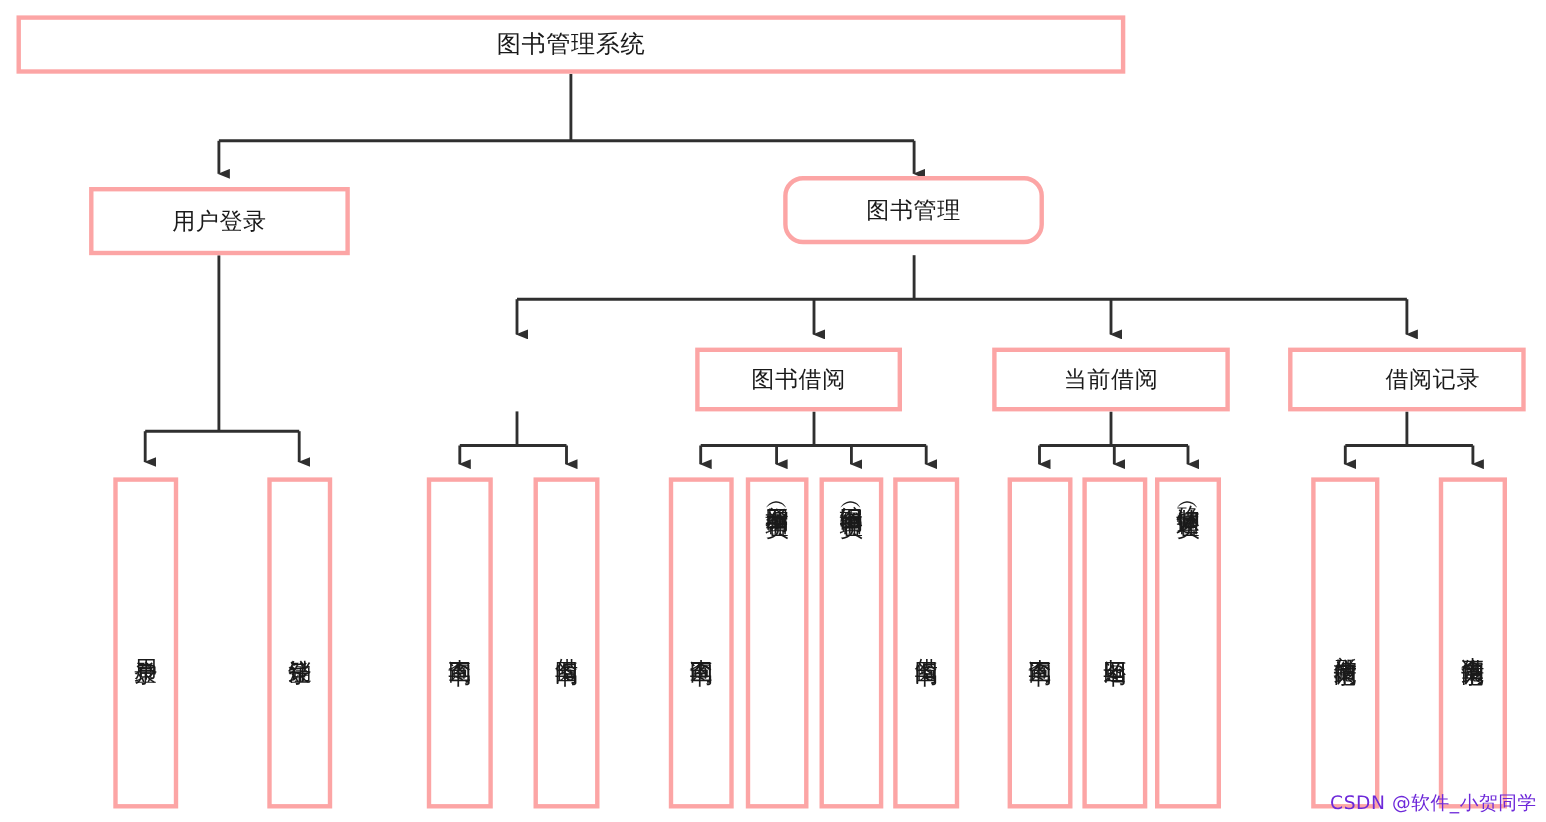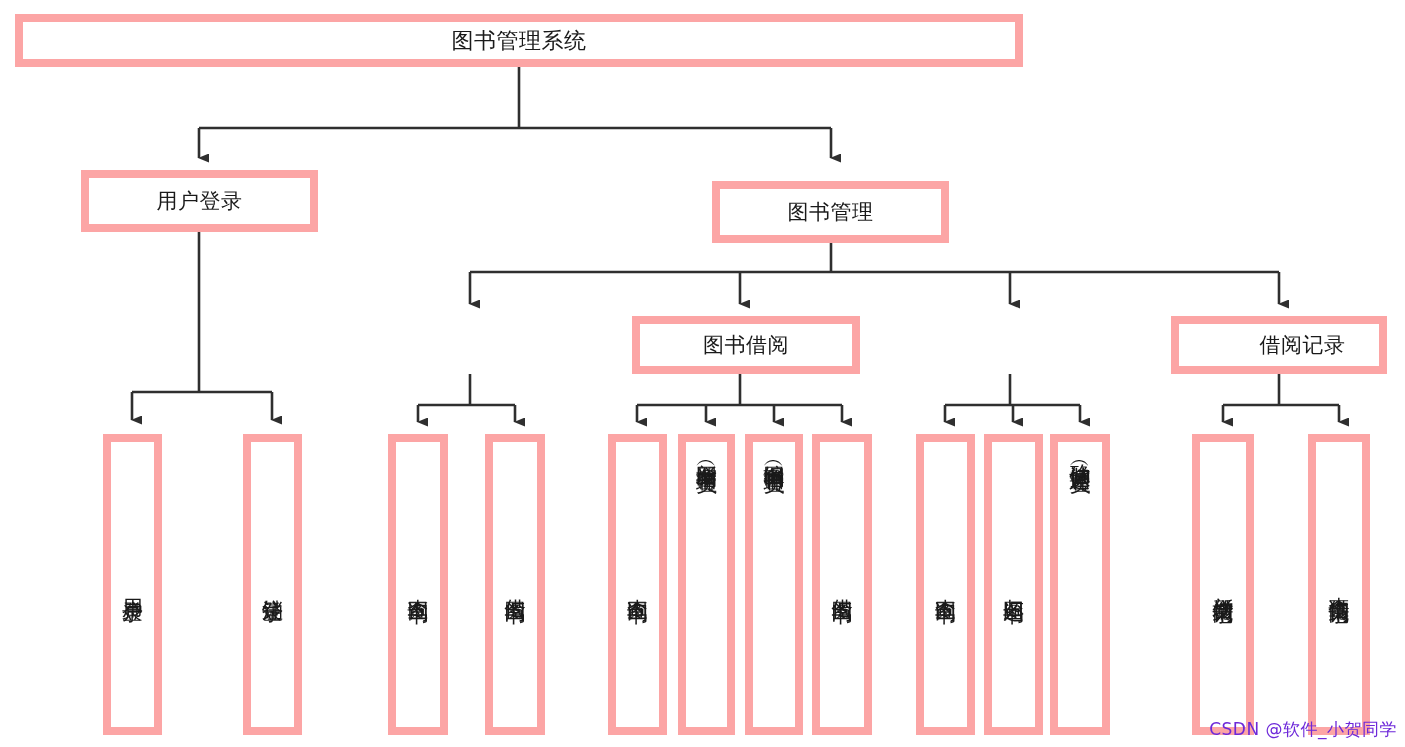--- a/index.html
+++ b/index.html
@@ -23,21 +23,21 @@
     left: 0;
     top: 0;
     width: 1405px;
     height: 747px;
     pointer-events: none;
   }
   .node {
     position: absolute;
     box-sizing: border-box;
     background: #ffffff;
-    border: 8px solid #fca5a5;
+    border: 4px solid #fca5a5;
     display: flex;
     align-items: center;
     justify-content: center;
     color: #1a1a1a;
   }
   .node-label {
     display: block;
     text-align: center;
     line-height: 1.18;
     letter-spacing: 0.5px;
@@ -137,29 +137,32 @@
   </svg>
 
   <div class="node root horizontal" style="left:15px; top:14px; width:1008px; height:53px;">
     <span class="node-label">图书管理系统</span>
   </div>
 
   <div class="node horizontal" style="left:81px; top:170px; width:237px; height:62px;">
     <span class="node-label">用户登录</span>
   </div>
 
-  <div class="node horizontal" style="left:712px; top:181px; width:237px; height:62px;">
+  <div class="node horizontal" style="left:712px; top:160px; width:237px; height:62px;border-radius:18px;">
     <span class="node-label">图书管理</span>
   </div>
 
 
-  <div class="node horizontal" style="left:632px; top:316px; width:228px; height:58px;">
+  <div class="node horizontal" style="left:632px; top:316px; width:188px; height:58px;">
     <span class="node-label">图书借阅</span>
   </div>
 
+  <div class="node horizontal" style="left:902px; top:316px; width:216px; height:58px;">
+    <span class="node-label">当前借阅</span>
+  </div>
 
   <div class="node horizontal" style="left:1171px; top:316px; width:216px; height:58px;padding-left:47px;">
     <span class="node-label">借阅记录</span>
   </div>
 
   <div class="node vertical leaf-tall" style="left:103px; top:434px; width:59px; height:301px;">
     <span class="node-label">用户登录</span>
   </div>
 
   <div class="node vertical leaf-tall" style="left:243px; top:434px; width:59px; height:301px;">

